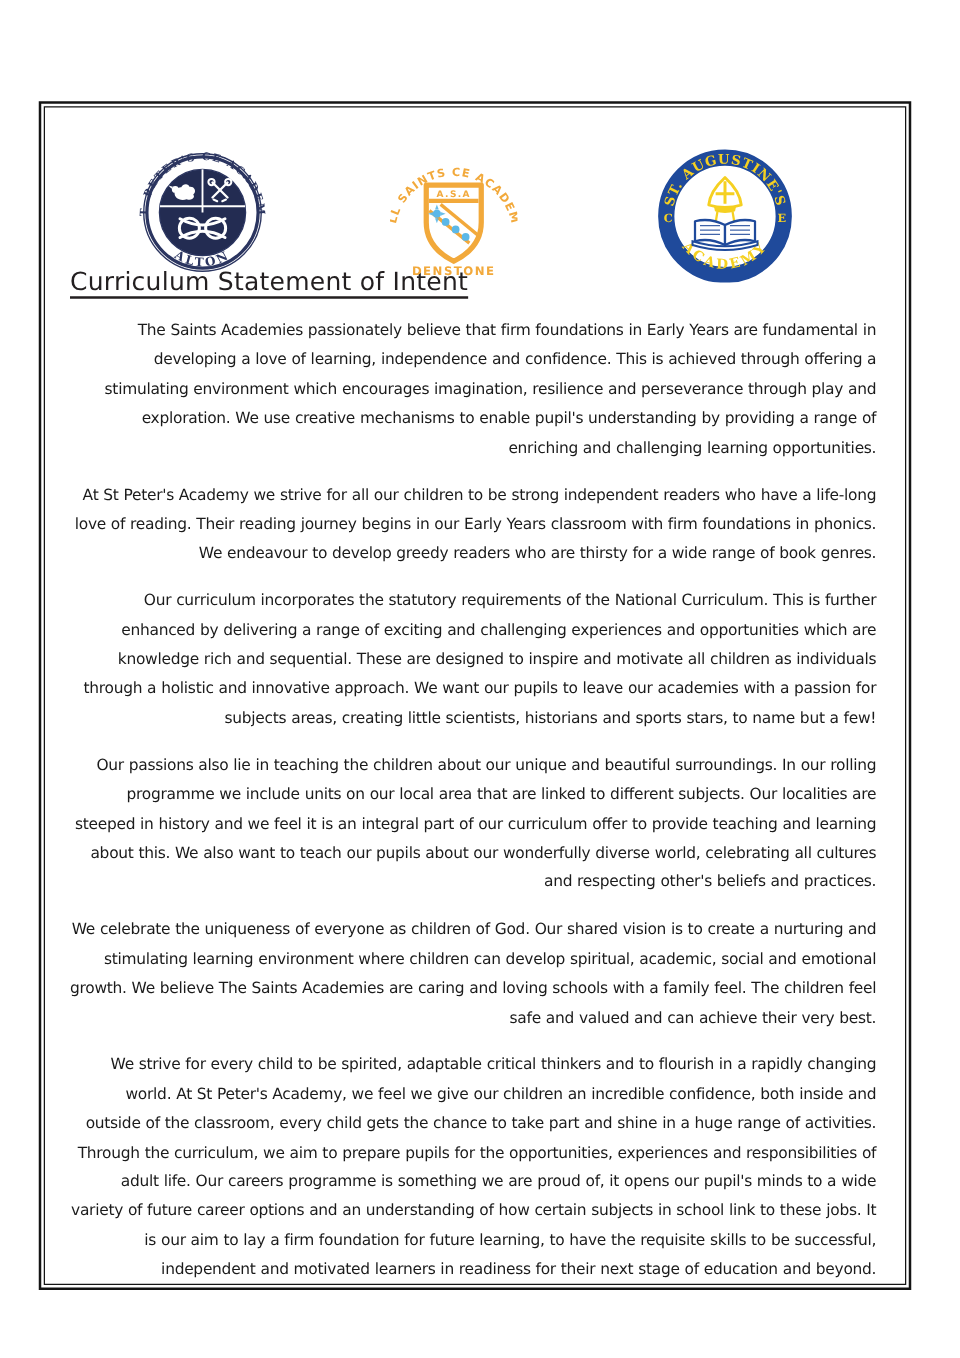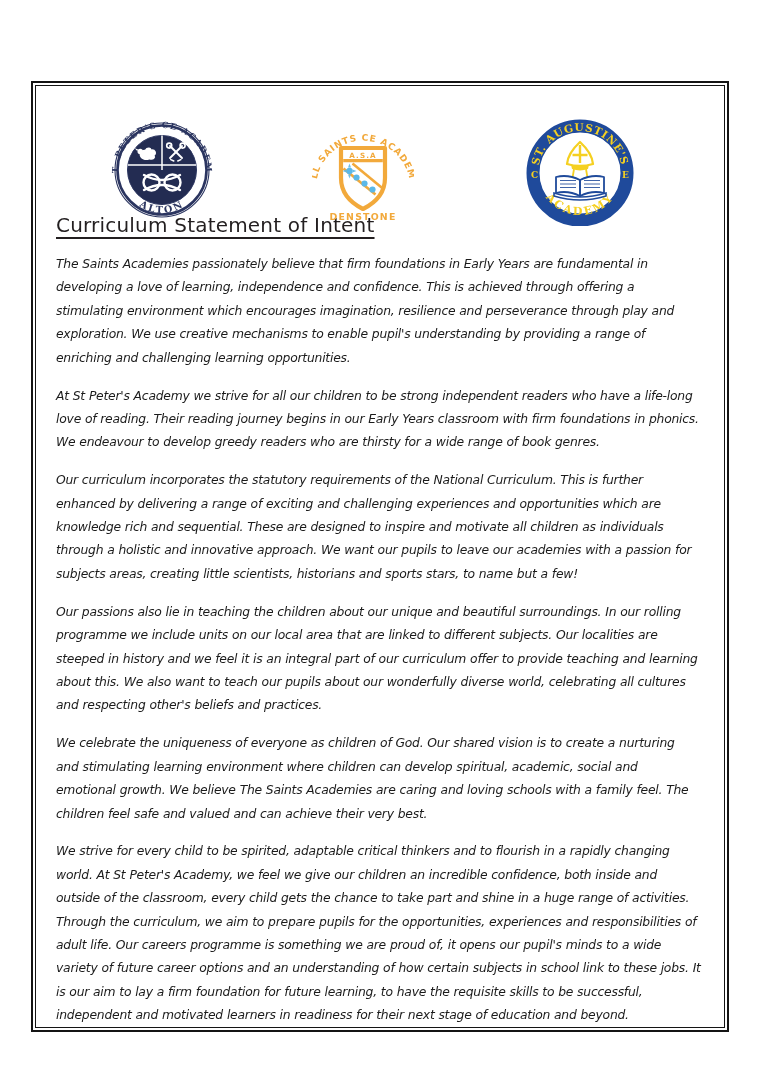--- a/index.html
+++ b/index.html
@@ -66,24 +66,23 @@
     margin: 0 0 17px 0;
     padding: 0;
     line-height: 1.1;
   }
   .para {
     font-family: "DejaVu Sans", sans-serif;
     font-size: 12.35px;
     line-height: 23.4px;
     color: #1b1b1b;
     margin: 0 0 14.5px 0;
-    text-align: left;
+    text-align: right;
     letter-spacing: -0.22px;
     word-spacing: 0.2px;
-    font-style: italic;
     -webkit-font-smoothing: antialiased;
   }
   .para:last-child { margin-bottom: 0; }
   #doc-quote {
     margin-top: 19px;
   }
 </style>
 </head>
 <body>
 

